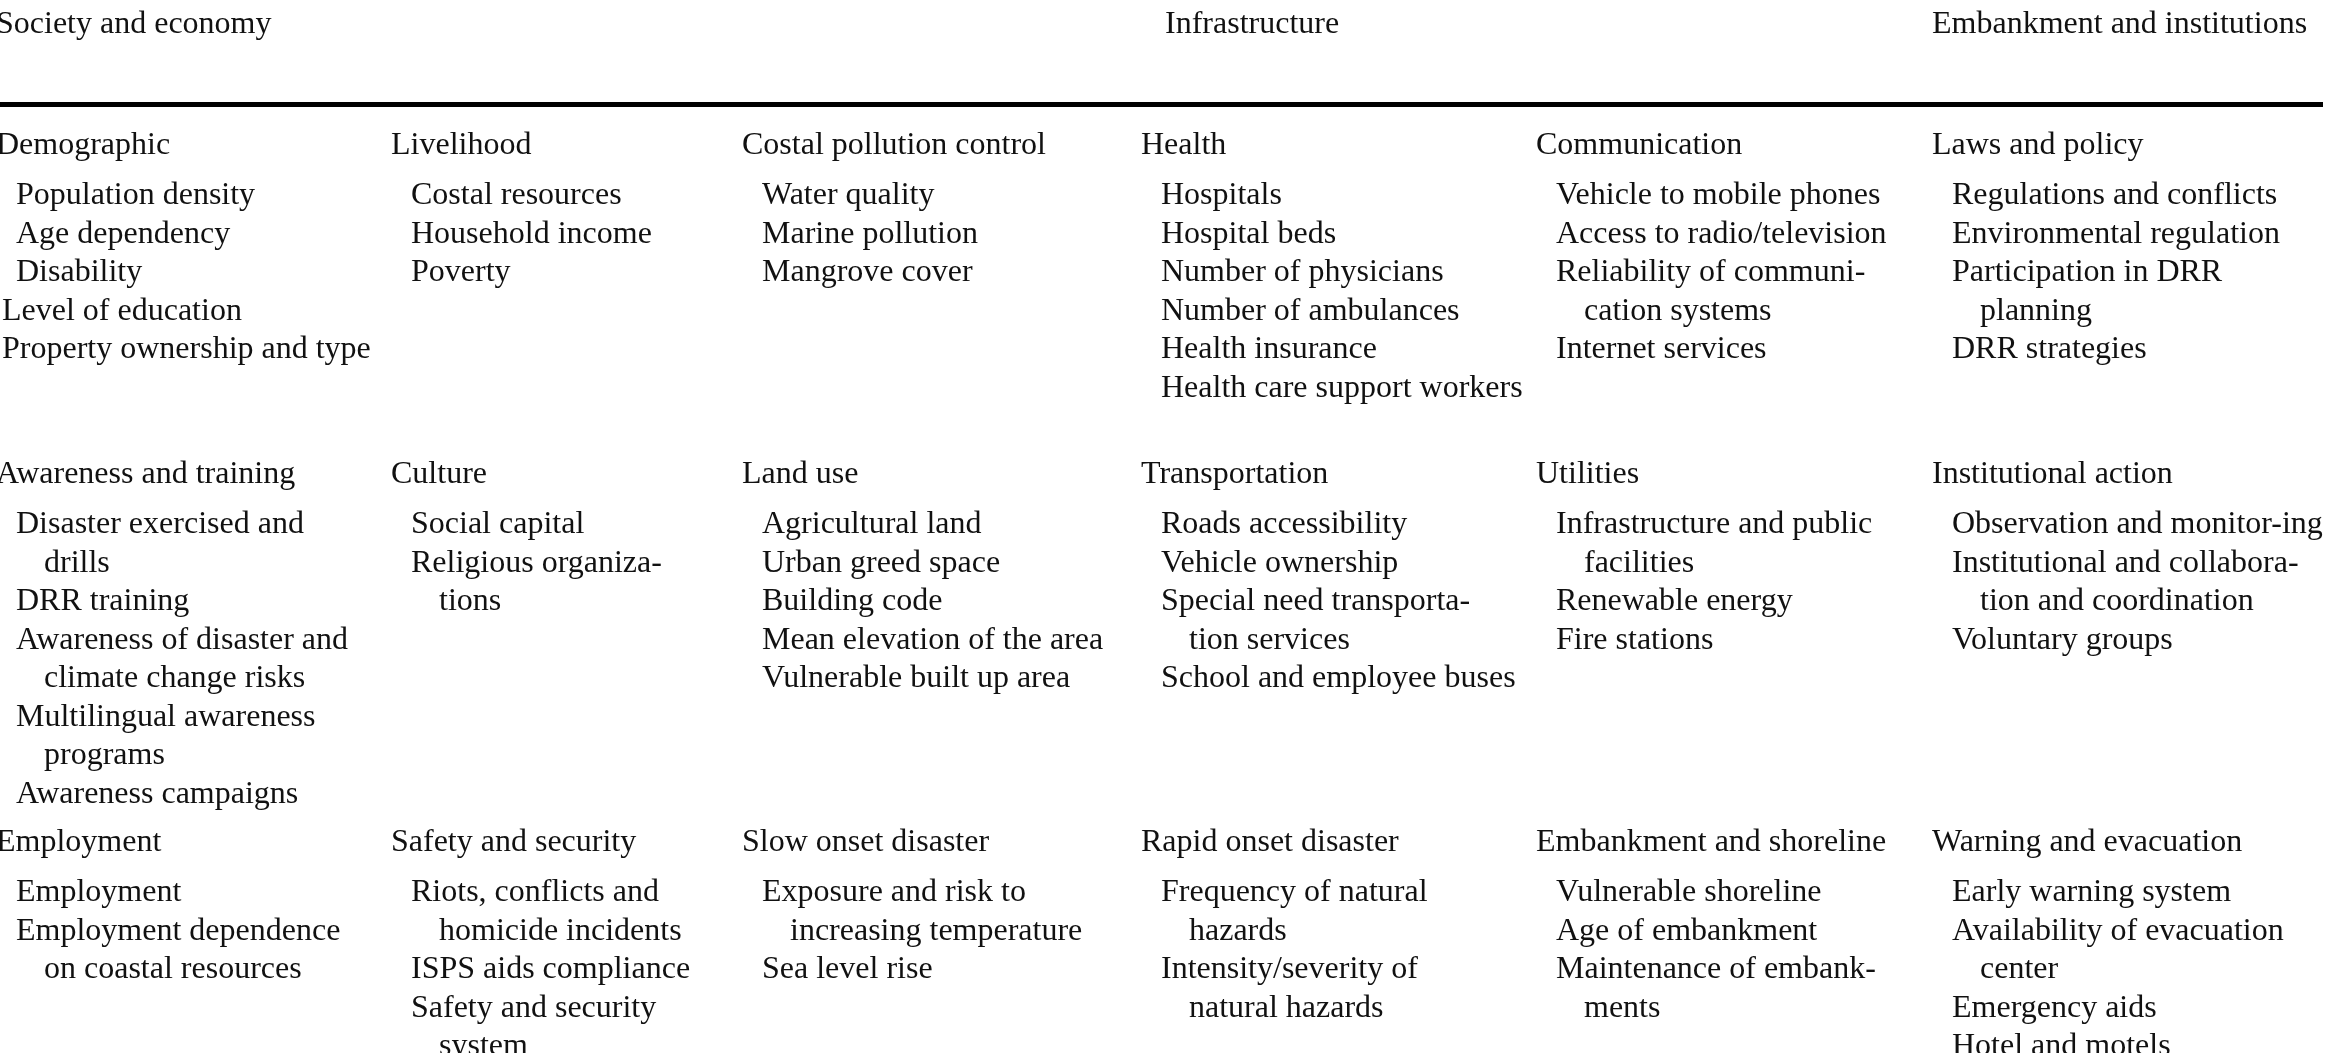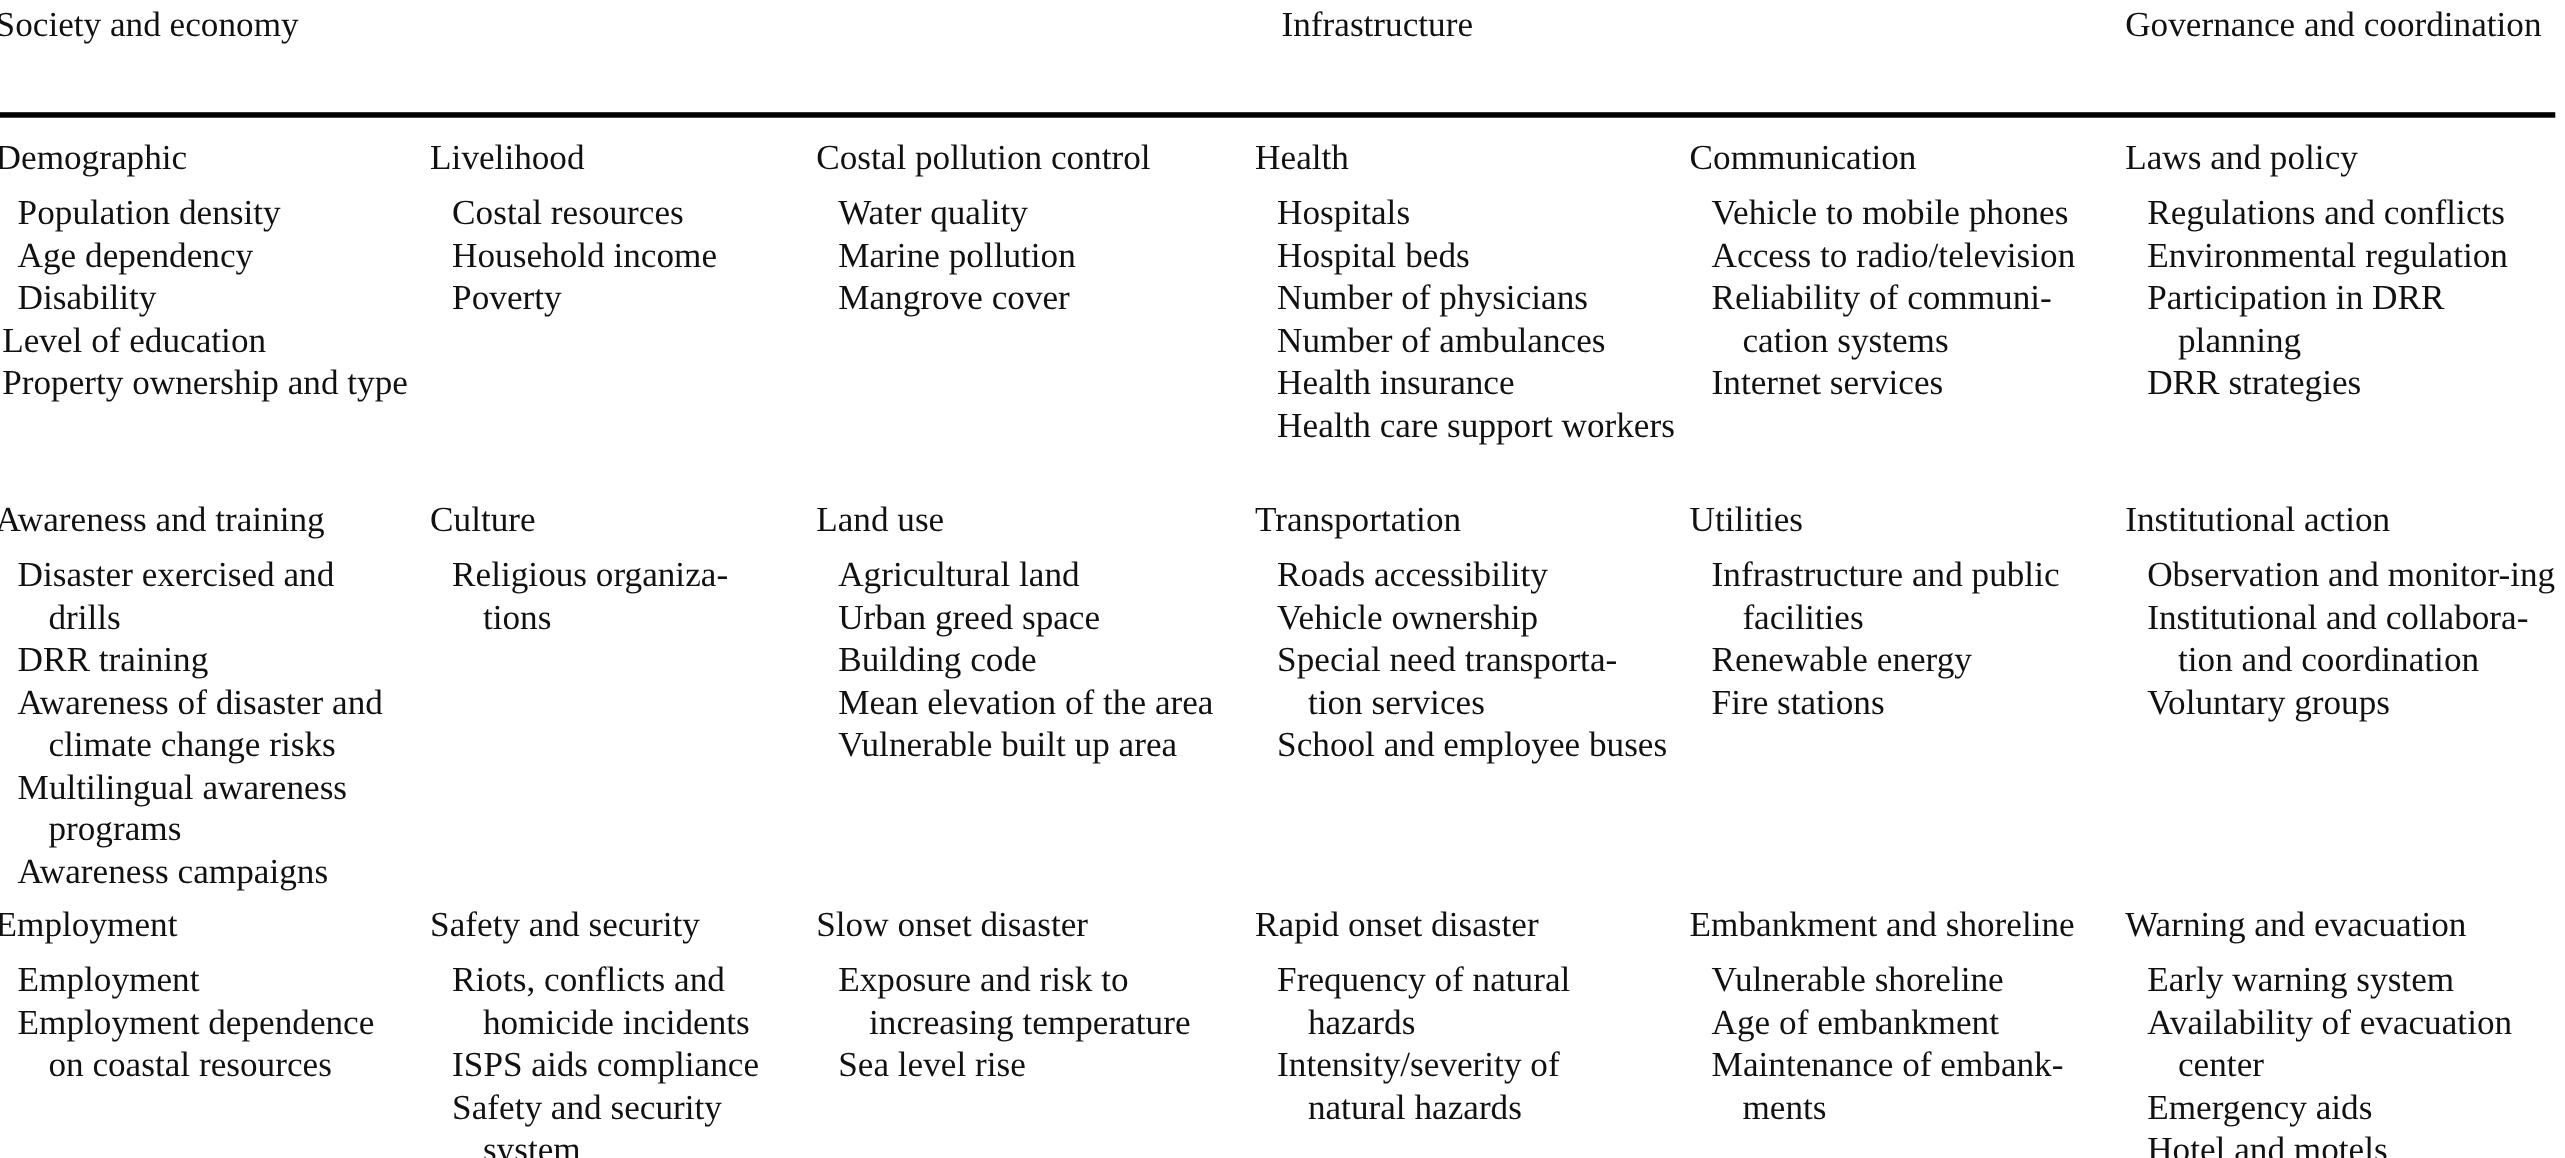--- a/index.html
+++ b/index.html
@@ -55,21 +55,21 @@
     padding-left: 34px;
     text-indent: -28px;
   }
 </style>
 </head>
 <body>
 
 <div class="table">
   <div class="hdr" style="left:-4px;">Society and economy</div>
   <div class="hdr" style="left:1141px;margin-left:24px;">Infrastructure</div>
-  <div class="hdr" style="left:1932px;">Governance and coordination</div>
+  <div class="hdr" style="left:1932px;">Embankment and institutions</div>
 
   <div class="rule"></div>
 
   <div id="rows">
       <div class="cell" style="left: -4px; top: 124px; width: 380px;">
         <div class="sub">Demographic</div>
         <ul class="items">
           <li class="item">Population density</li>
           <li class="item">Age dependency</li>
           <li class="item">Disability</li>
@@ -128,20 +128,21 @@
           <li class="item">Disaster exercised and drills</li>
           <li class="item">DRR training</li>
           <li class="item">Awareness of disaster and climate change risks</li>
           <li class="item">Multilingual awareness programs</li>
           <li class="item">Awareness campaigns</li>
         </ul>
       </div>
       <div class="cell" style="left: 391px; top: 453px; width: 320px;">
         <div class="sub">Culture</div>
         <ul class="items">
+          <li class="item">Social capital</li>
           <li class="item">Religious organiza-tions</li>
         </ul>
       </div>
       <div class="cell" style="left: 742px; top: 453px; width: 390px;">
         <div class="sub">Land use</div>
         <ul class="items">
           <li class="item">Agricultural land</li>
           <li class="item">Urban greed space</li>
           <li class="item">Building code</li>
           <li class="item">Mean elevation of the area</li>

